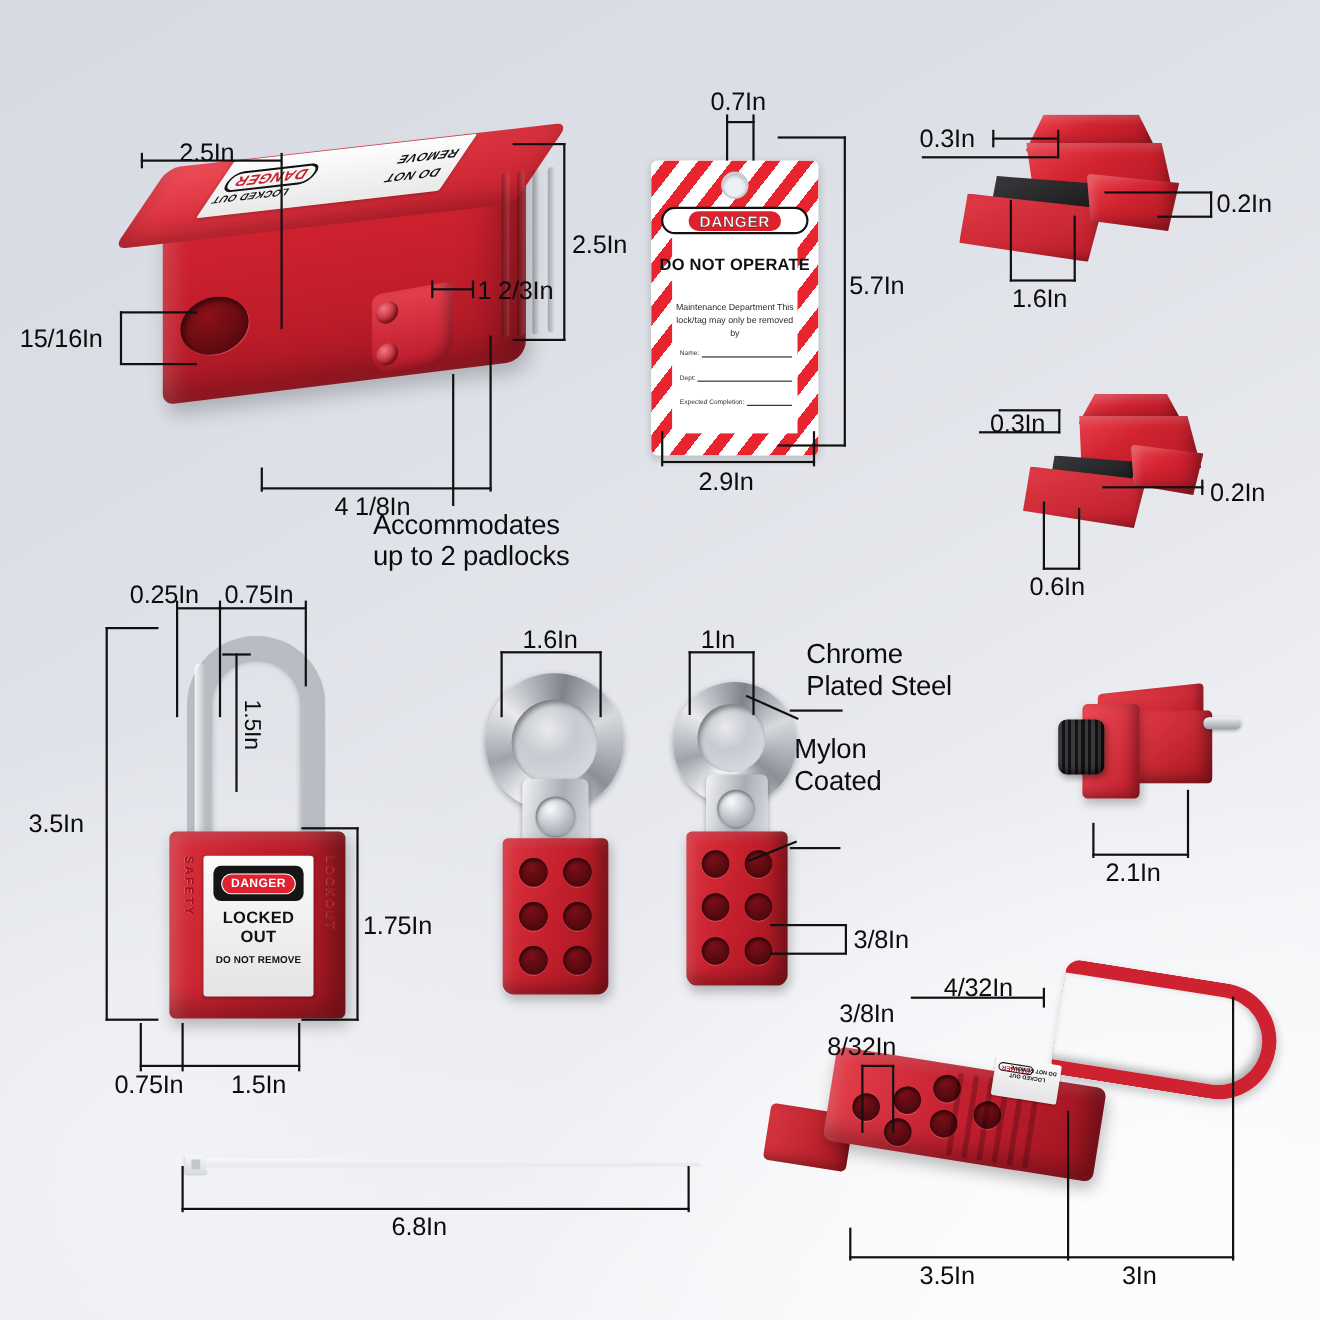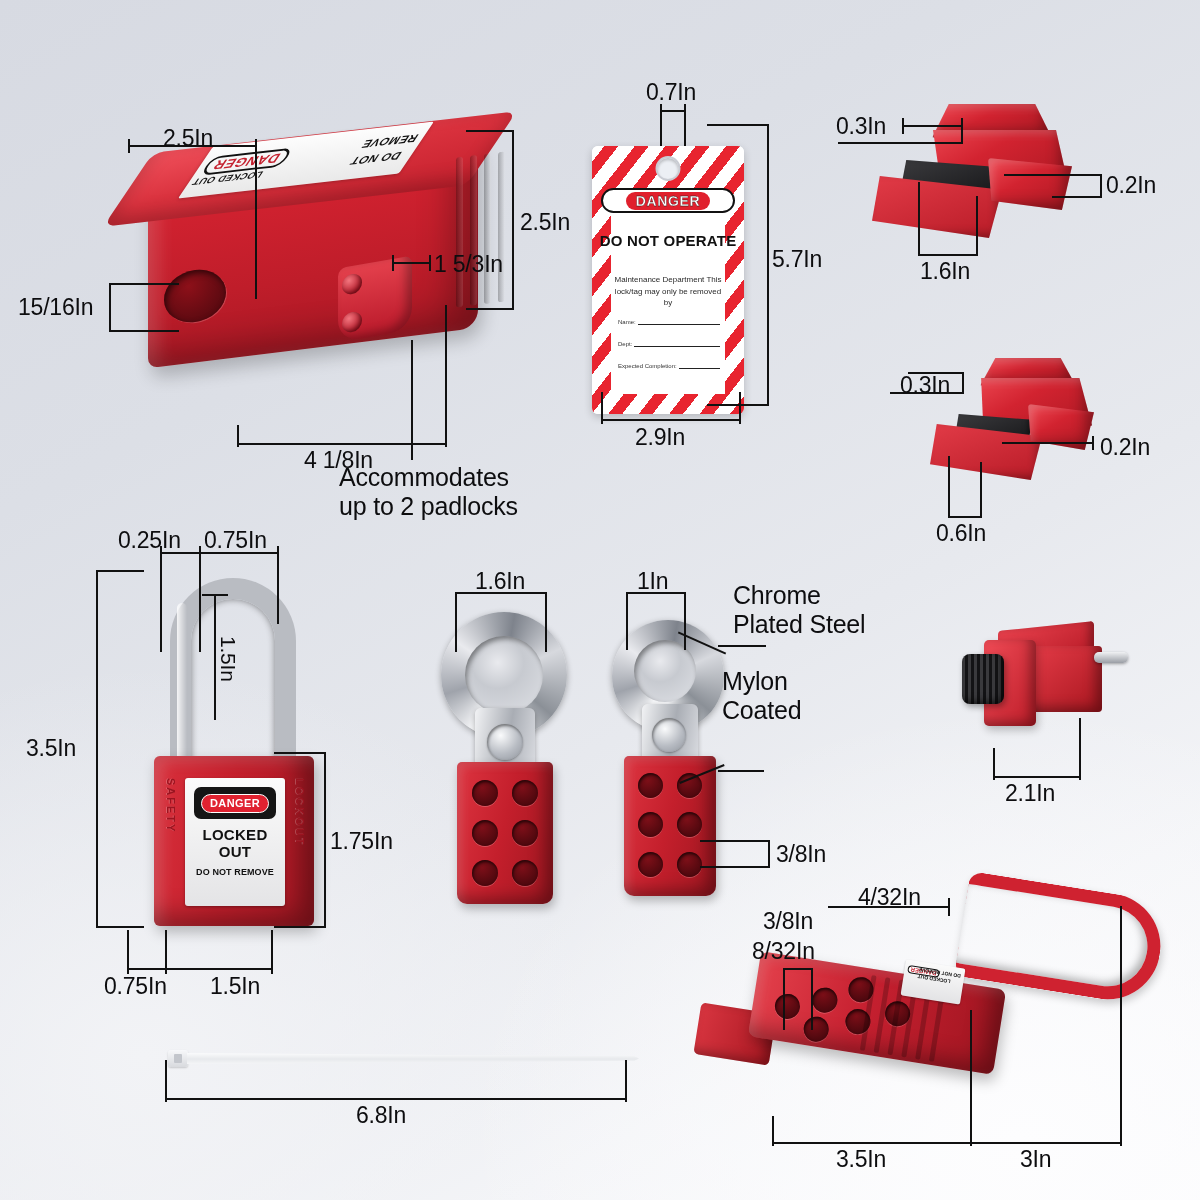--- a/index.html
+++ b/index.html
@@ -321,21 +321,21 @@
   <div class="dim" style="left:163px; top:125px;">2.5In</div>
 
   <div class="ln lnv" style="left:512px; top:130px; height:180px;"></div>
   <div class="tickh" style="left:466px; top:130px; width:48px;"></div>
   <div class="tickh" style="left:466px; top:308px; width:48px;"></div>
   <div class="dim" style="left:520px; top:209px;">2.5In</div>
 
   <div class="ln lnh" style="left:392px; top:262px; width:38px;"></div>
   <div class="tick" style="left:392px; top:255px; height:16px;"></div>
   <div class="tick" style="left:429px; top:255px; height:16px;"></div>
-  <div class="dim" style="left:434px; top:251px;">1 5/3In</div>
+  <div class="dim" style="left:434px; top:251px;">1 2/3In</div>
 
   <div class="ln lnv" style="left:109px; top:283px; height:48px;"></div>
   <div class="tickh" style="left:109px; top:283px; width:70px;"></div>
   <div class="tickh" style="left:109px; top:330px; width:70px;"></div>
   <div class="dim" style="left:18px; top:294px;">15/16In</div>
 
   <div class="ln lnh" style="left:237px; top:443px; width:210px;"></div>
   <div class="tick" style="left:237px; top:425px; height:22px;"></div>
   <div class="tick" style="left:445px; top:305px; height:142px;"></div>
   <div class="dim" style="left:304px; top:447px;">4 1/8In</div>

